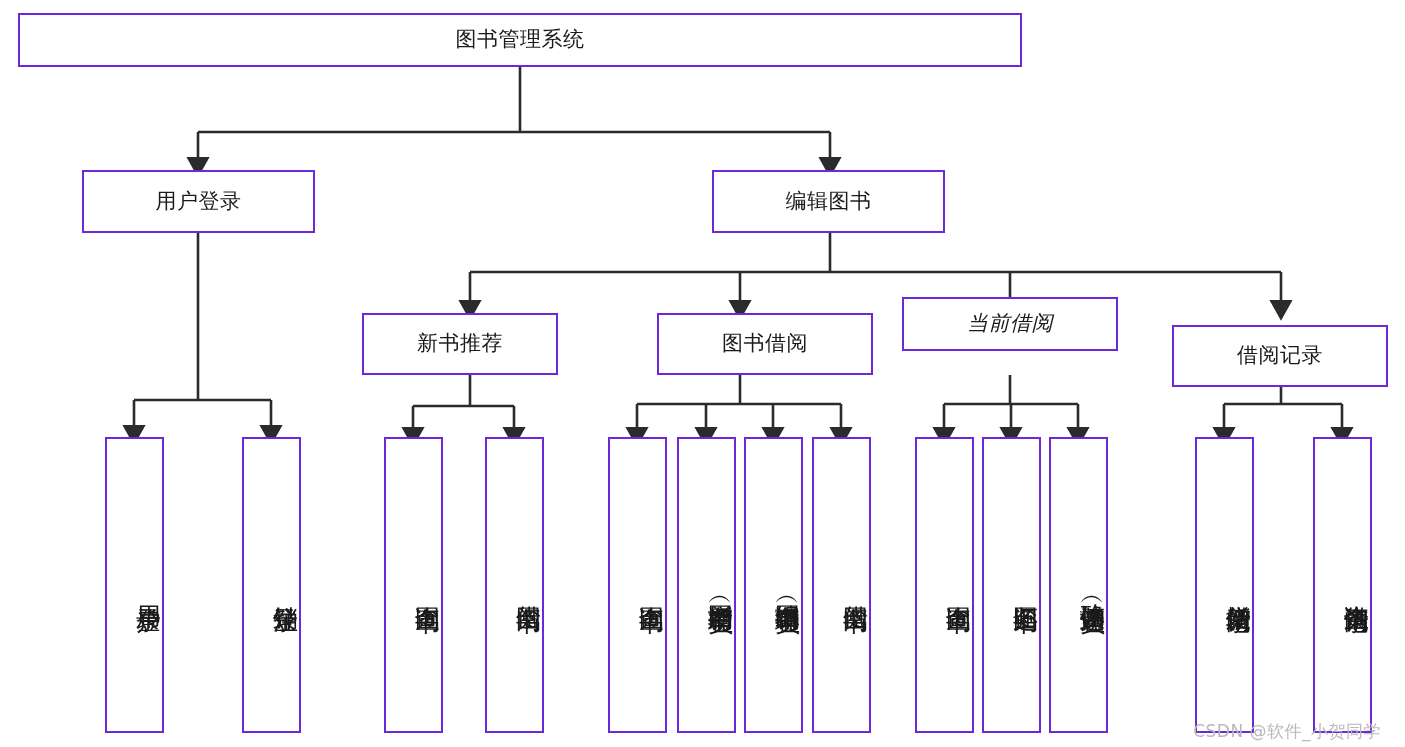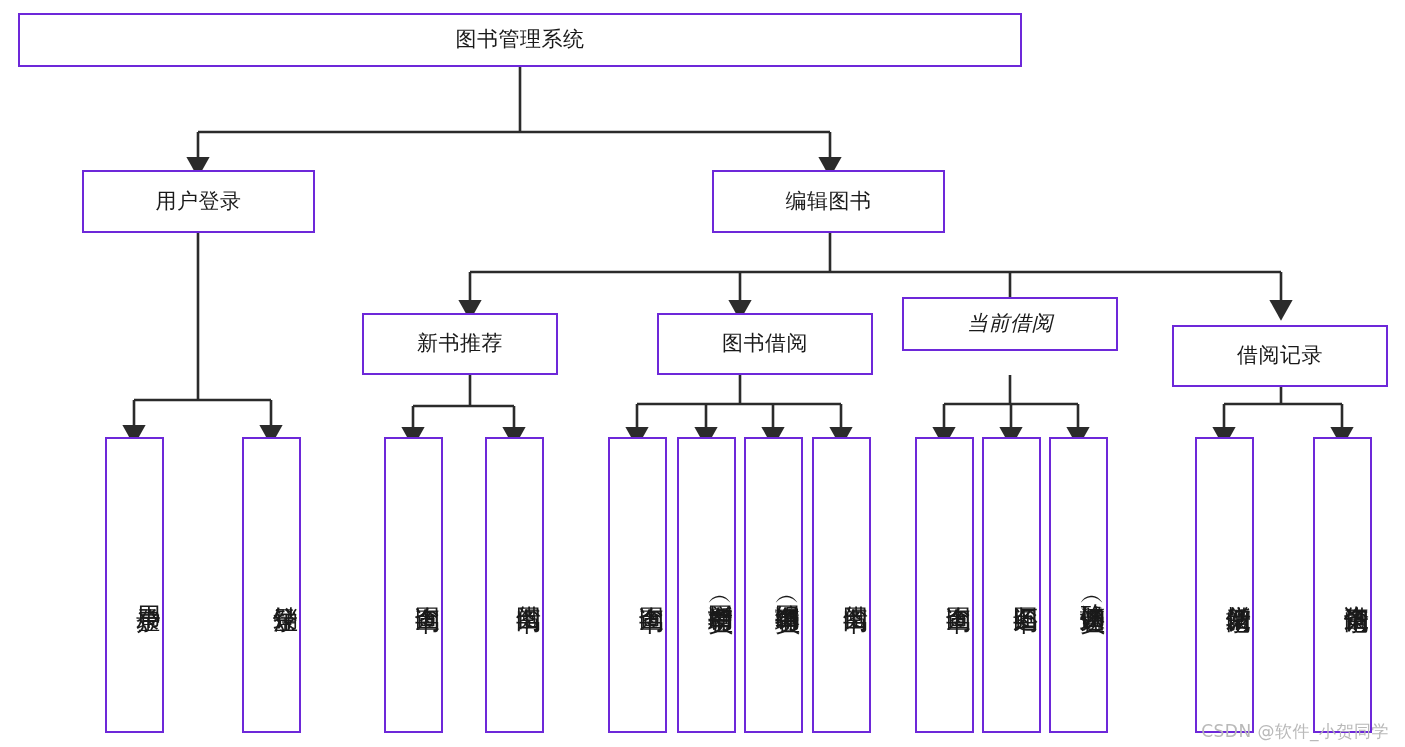--- a/index.html
+++ b/index.html
@@ -52,21 +52,21 @@
     padding-top: 6px;
     overflow: hidden;
   }
   .node-v .vtext {
     writing-mode: vertical-rl;
     text-orientation: upright;
     display: block;
   }
   .watermark {
     position: absolute;
-    right: 16px;
+    right: 24px;
     bottom: 4px;
     font-size: 17px;
     color: #b9b9b9;
     letter-spacing: 0.5px;
     white-space: nowrap;
   }
 </style>
 </head>
 <body>
 

